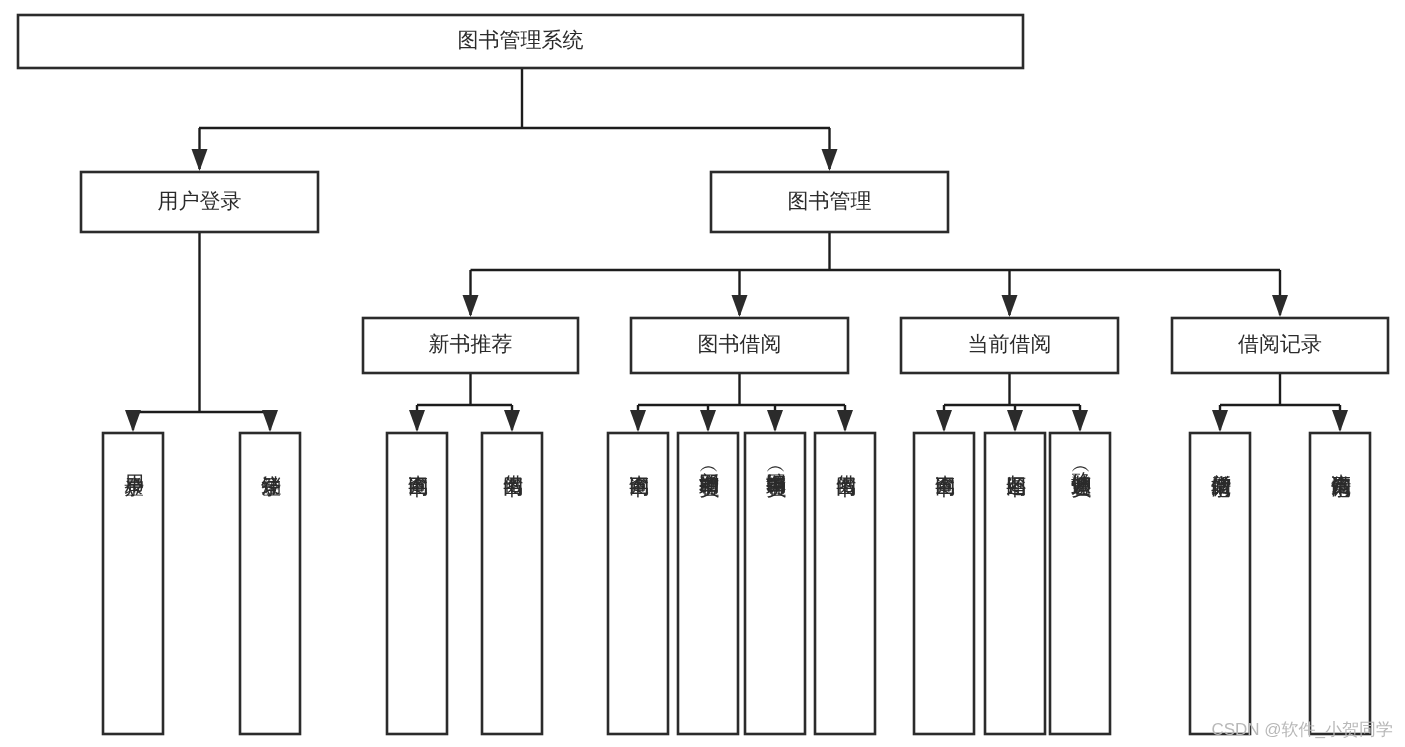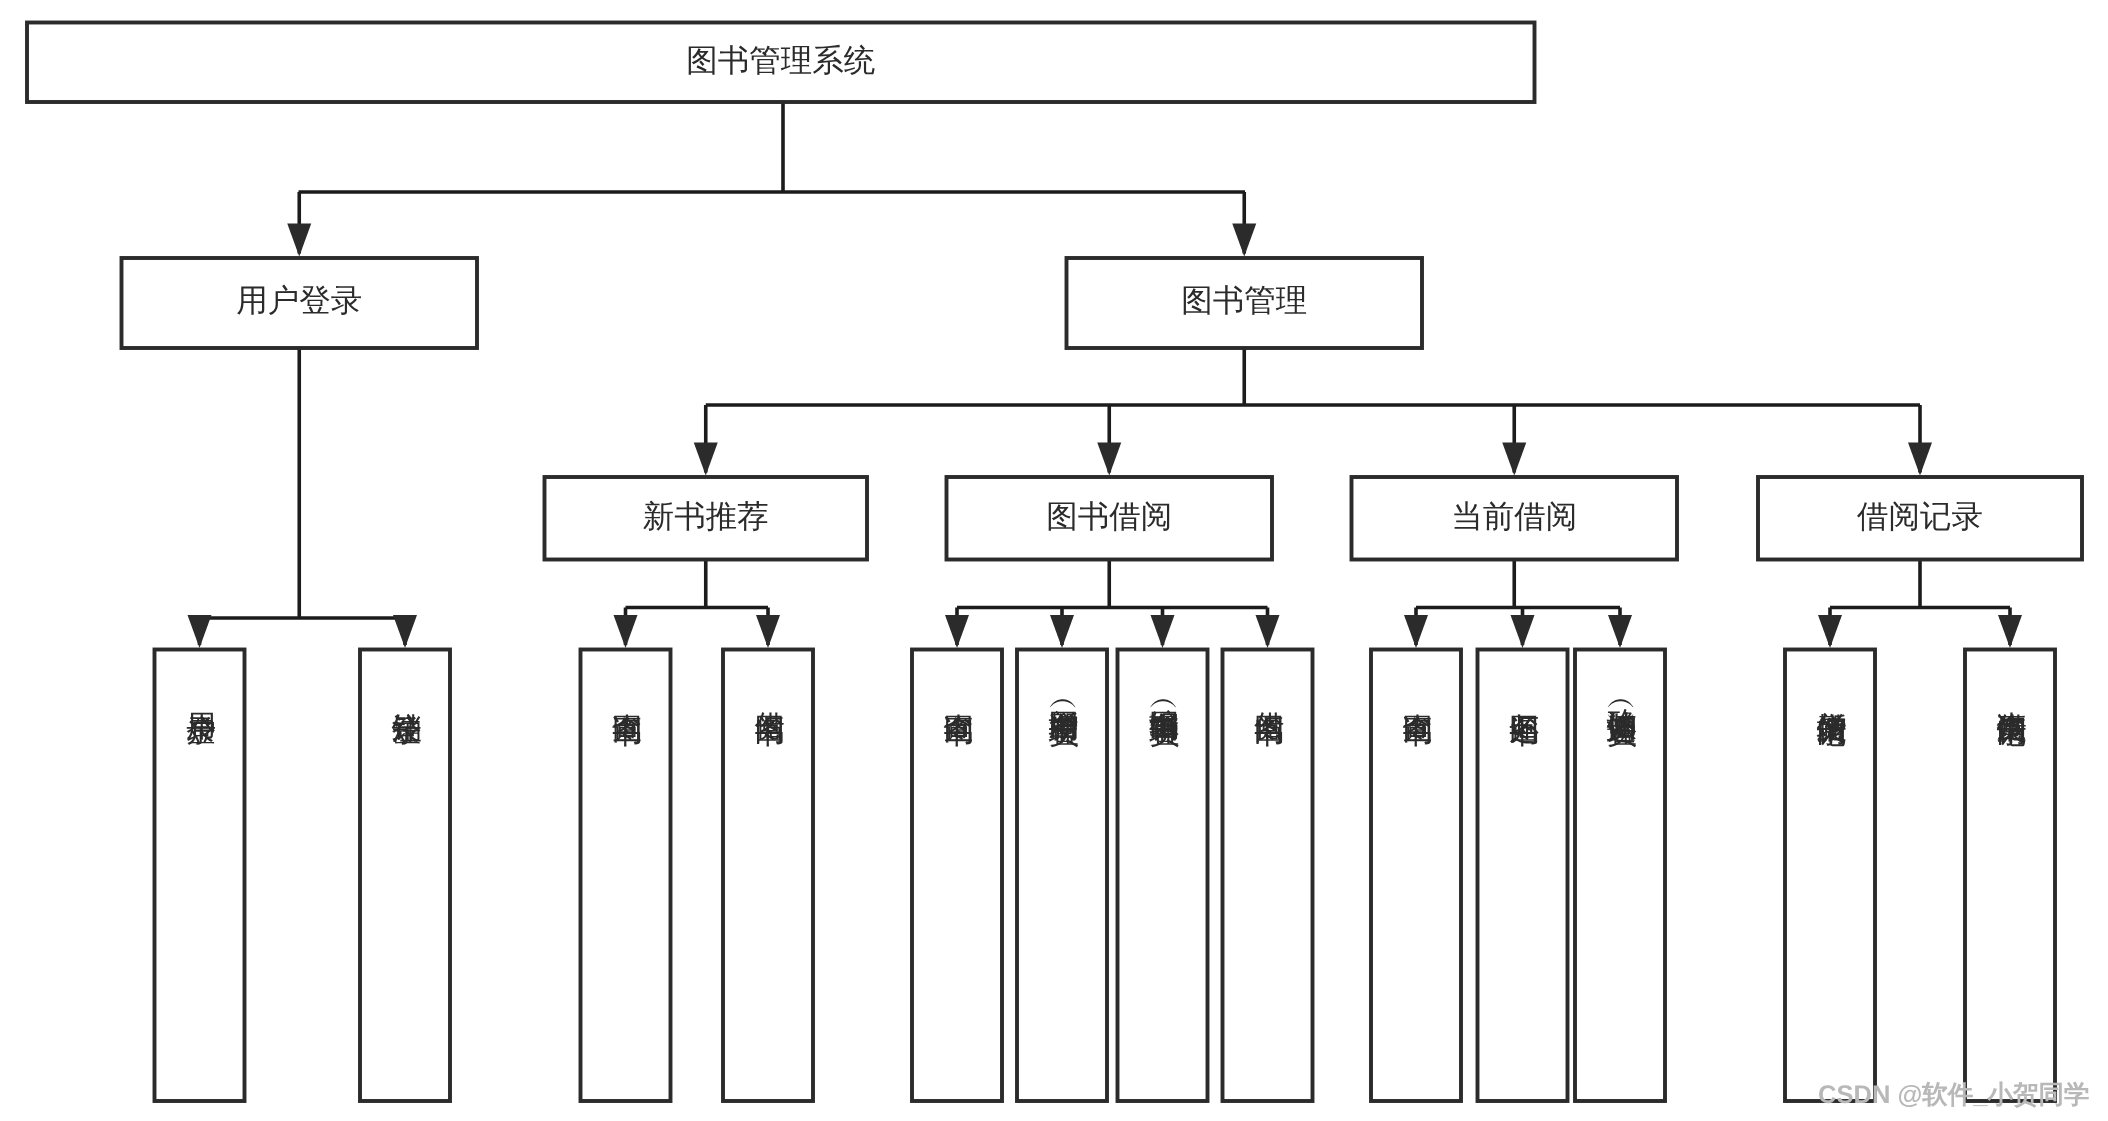--- a/index.html
+++ b/index.html
@@ -55,21 +55,20 @@
   }
   .watermark {
     position: absolute;
     right: 12px;
     bottom: 6px;
     color: #b8b8b8;
     font-size: 17px;
     font-family: "Liberation Sans", "DejaVu Sans", sans-serif;
     white-space: nowrap;
     pointer-events: none;
-    font-weight: bold;
   }
 </style>
 </head>
 <body>
 
 <div id="diagram-root">
   <svg class="diagram-canvas" viewBox="0 0 1405 747">
     <g id="connector-layer">
         <line x1="522" y1="68" x2="522" y2="128" class="connector"></line>
         <line x1="199" y1="128" x2="830" y2="128" class="connector"></line>

